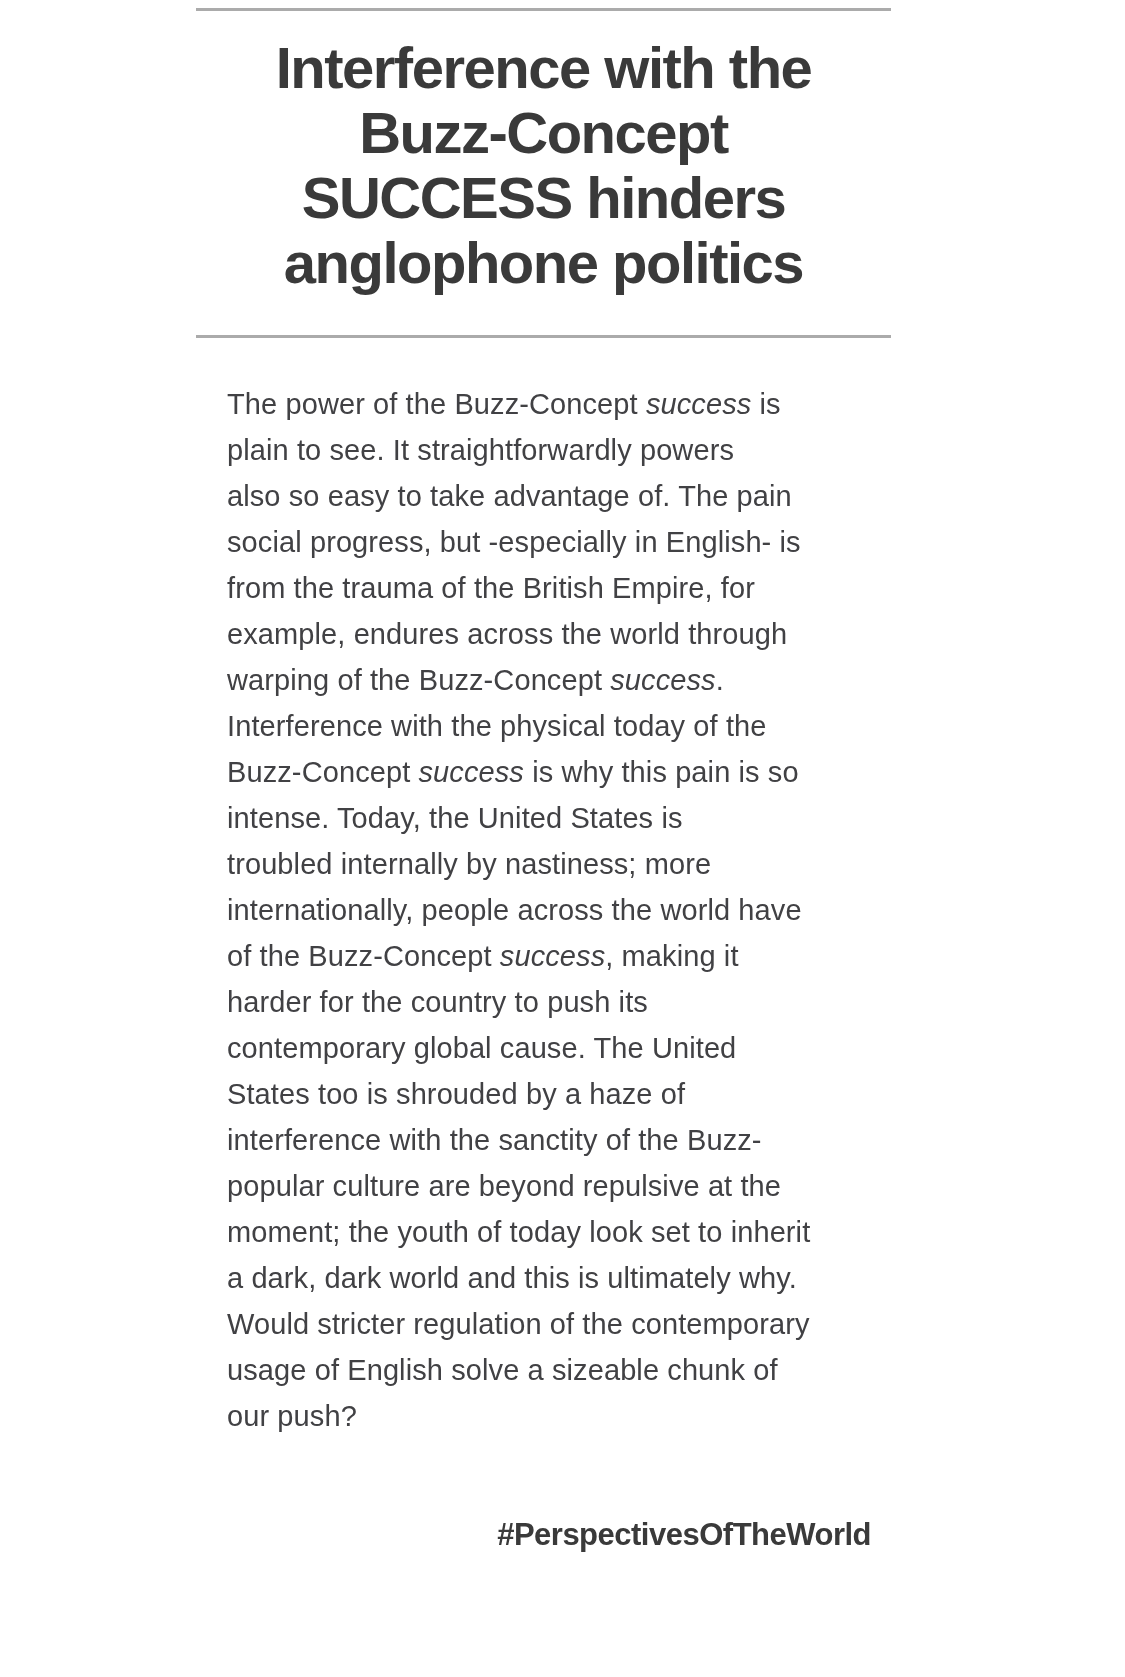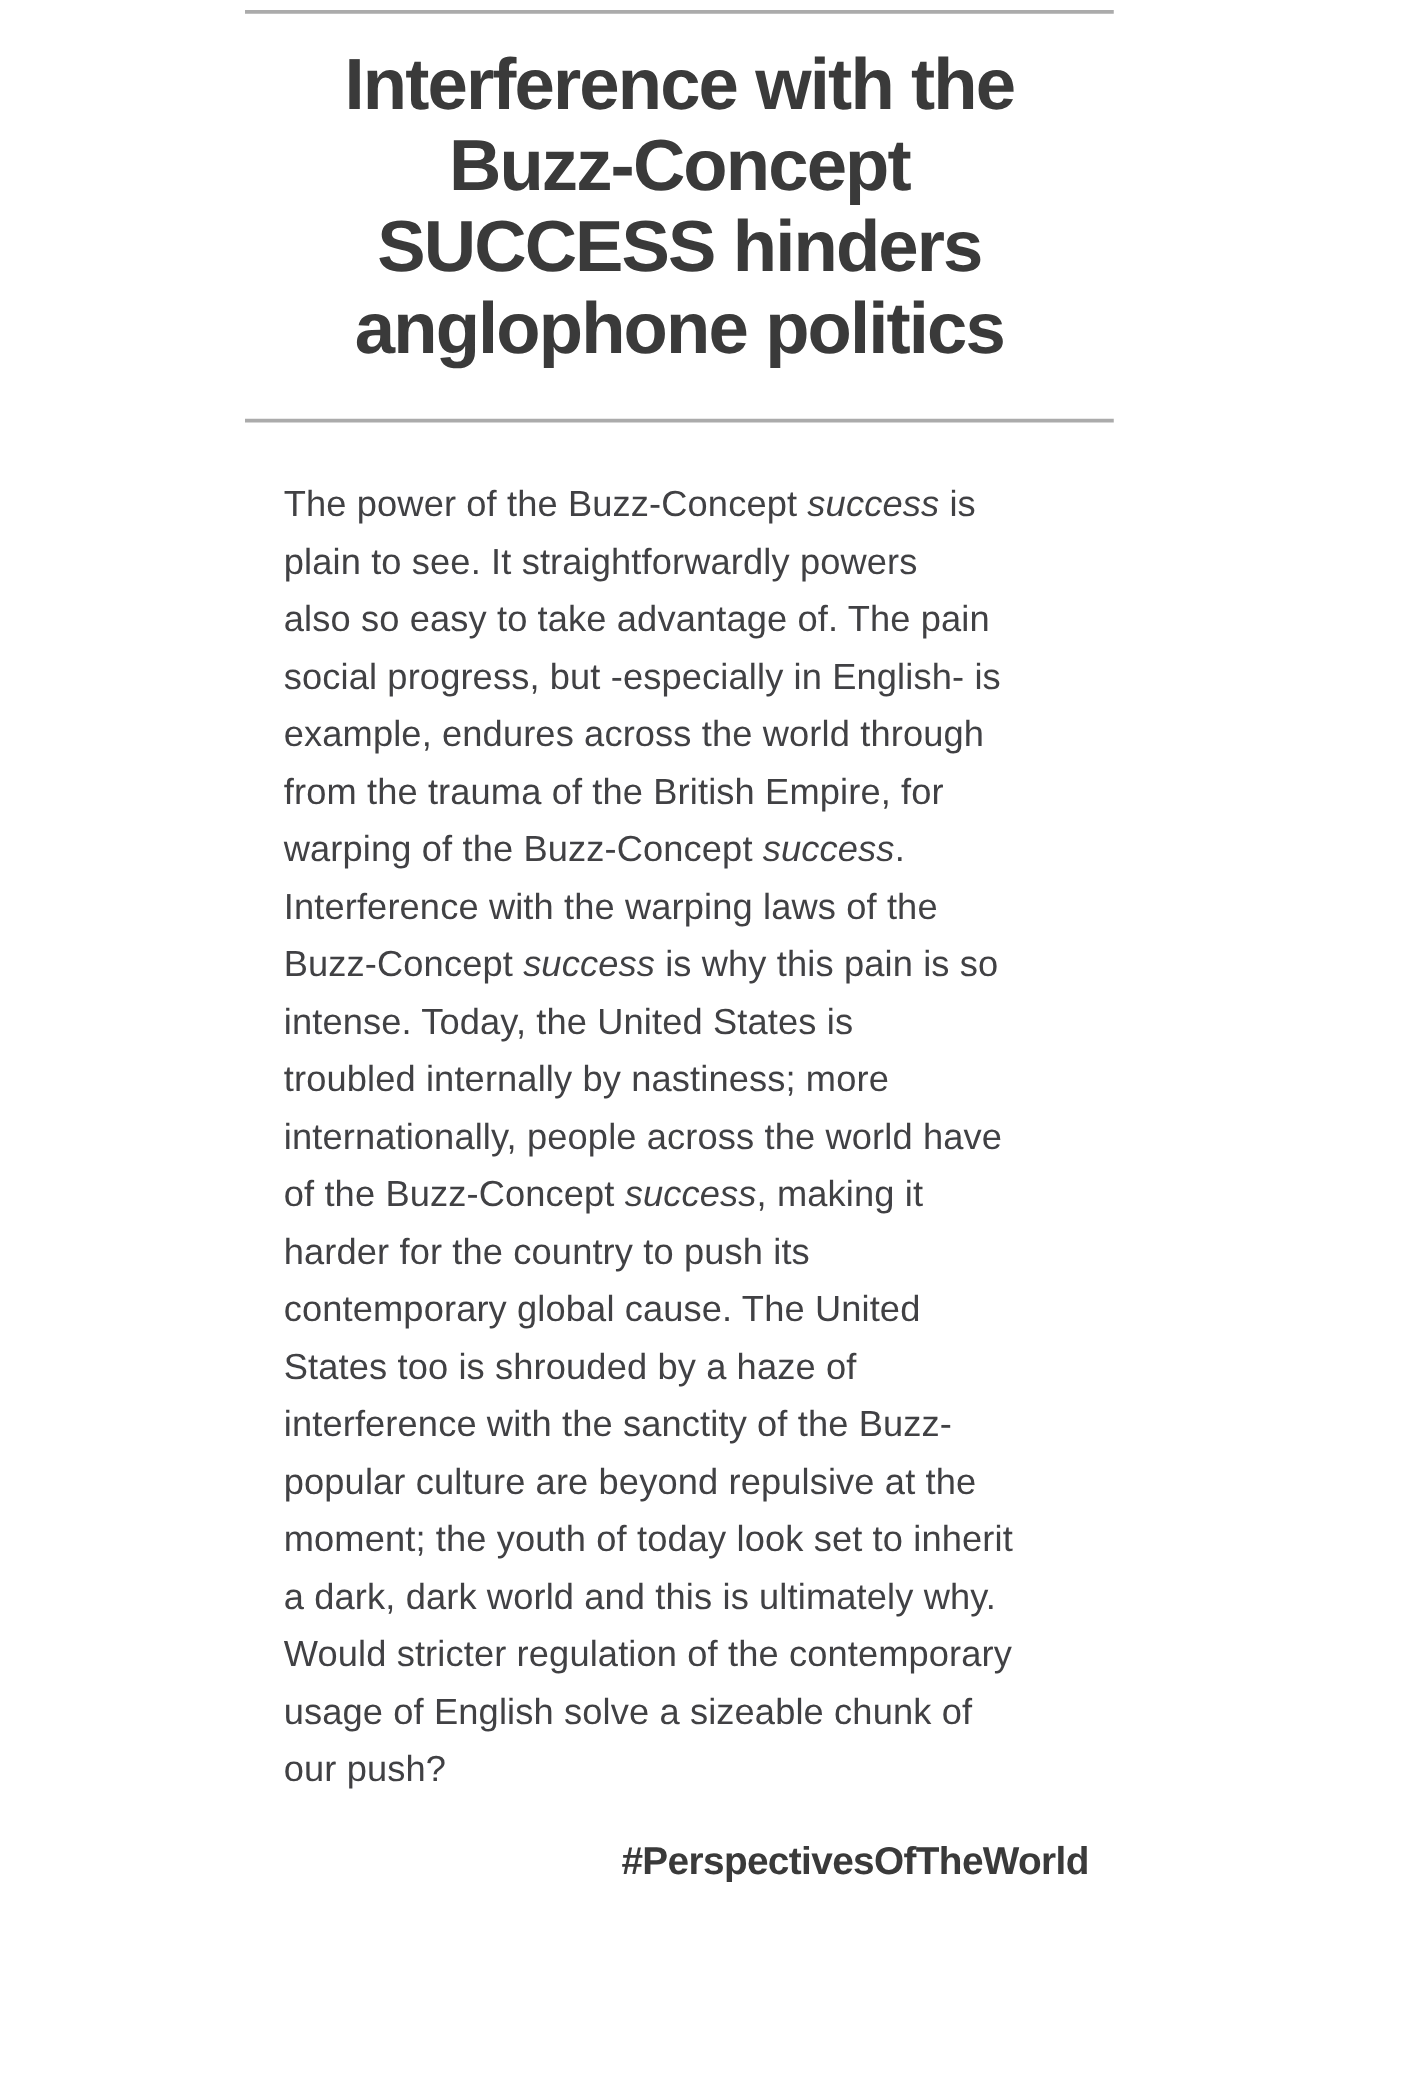--- a/index.html
+++ b/index.html
@@ -30,21 +30,21 @@
   .rule-title{margin-top:40px;}
   .article-body{
     padding:43px 29px 0 31px;
     font-size:29px;line-height:46px;
     color:var(--body_text);
     letter-spacing:0.1px;
   }
   .body-line{white-space:pre;}
   .body-line em{font-style:italic;}
   .hashtag{
-    margin-top:27px;
+    margin-top:73px;
     padding-right:20px;
     text-align:right;
     font-size:31px;line-height:46px;font-weight:700;
     letter-spacing:-0.5px;
     color:var(--title_text);
   }
 </style>
 </head>
 <body>
 
@@ -56,24 +56,24 @@
         <div>Buzz-Concept</div>
         <div>SUCCESS hinders</div>
         <div>anglophone politics</div>
       </h1>
     <div class="rule rule-title"></div>
     <div class="article-body">
         <div class="body-line"><span>The power of the Buzz-Concept </span><em>success</em><span> is</span></div>
         <div class="body-line"><span>plain to see. It straightforwardly powers</span></div>
         <div class="body-line"><span>also so easy to take advantage of. The pain</span></div>
         <div class="body-line"><span>social progress, but -especially in English- is</span></div>
+        <div class="body-line"><span>from the trauma of the British Empire, for</span></div>
         <div class="body-line"><span>example, endures across the world through</span></div>
-        <div class="body-line"><span>from the trauma of the British Empire, for</span></div>
         <div class="body-line"><span>warping of the Buzz-Concept </span><em>success</em><span>.</span></div>
-        <div class="body-line"><span>Interference with the warping laws of the</span></div>
+        <div class="body-line"><span>Interference with the physical today of the</span></div>
         <div class="body-line"><span>Buzz-Concept </span><em>success</em><span> is why this pain is so</span></div>
         <div class="body-line"><span>intense. Today, the United States is</span></div>
         <div class="body-line"><span>troubled internally by nastiness; more</span></div>
         <div class="body-line"><span>internationally, people across the world have</span></div>
         <div class="body-line"><span>of the Buzz-Concept </span><em>success</em><span>, making it</span></div>
         <div class="body-line"><span>harder for the country to push its</span></div>
         <div class="body-line"><span>contemporary global cause. The United</span></div>
         <div class="body-line"><span>States too is shrouded by a haze of</span></div>
         <div class="body-line"><span>interference with the sanctity of the Buzz-</span></div>
         <div class="body-line"><span>popular culture are beyond repulsive at the</span></div>

